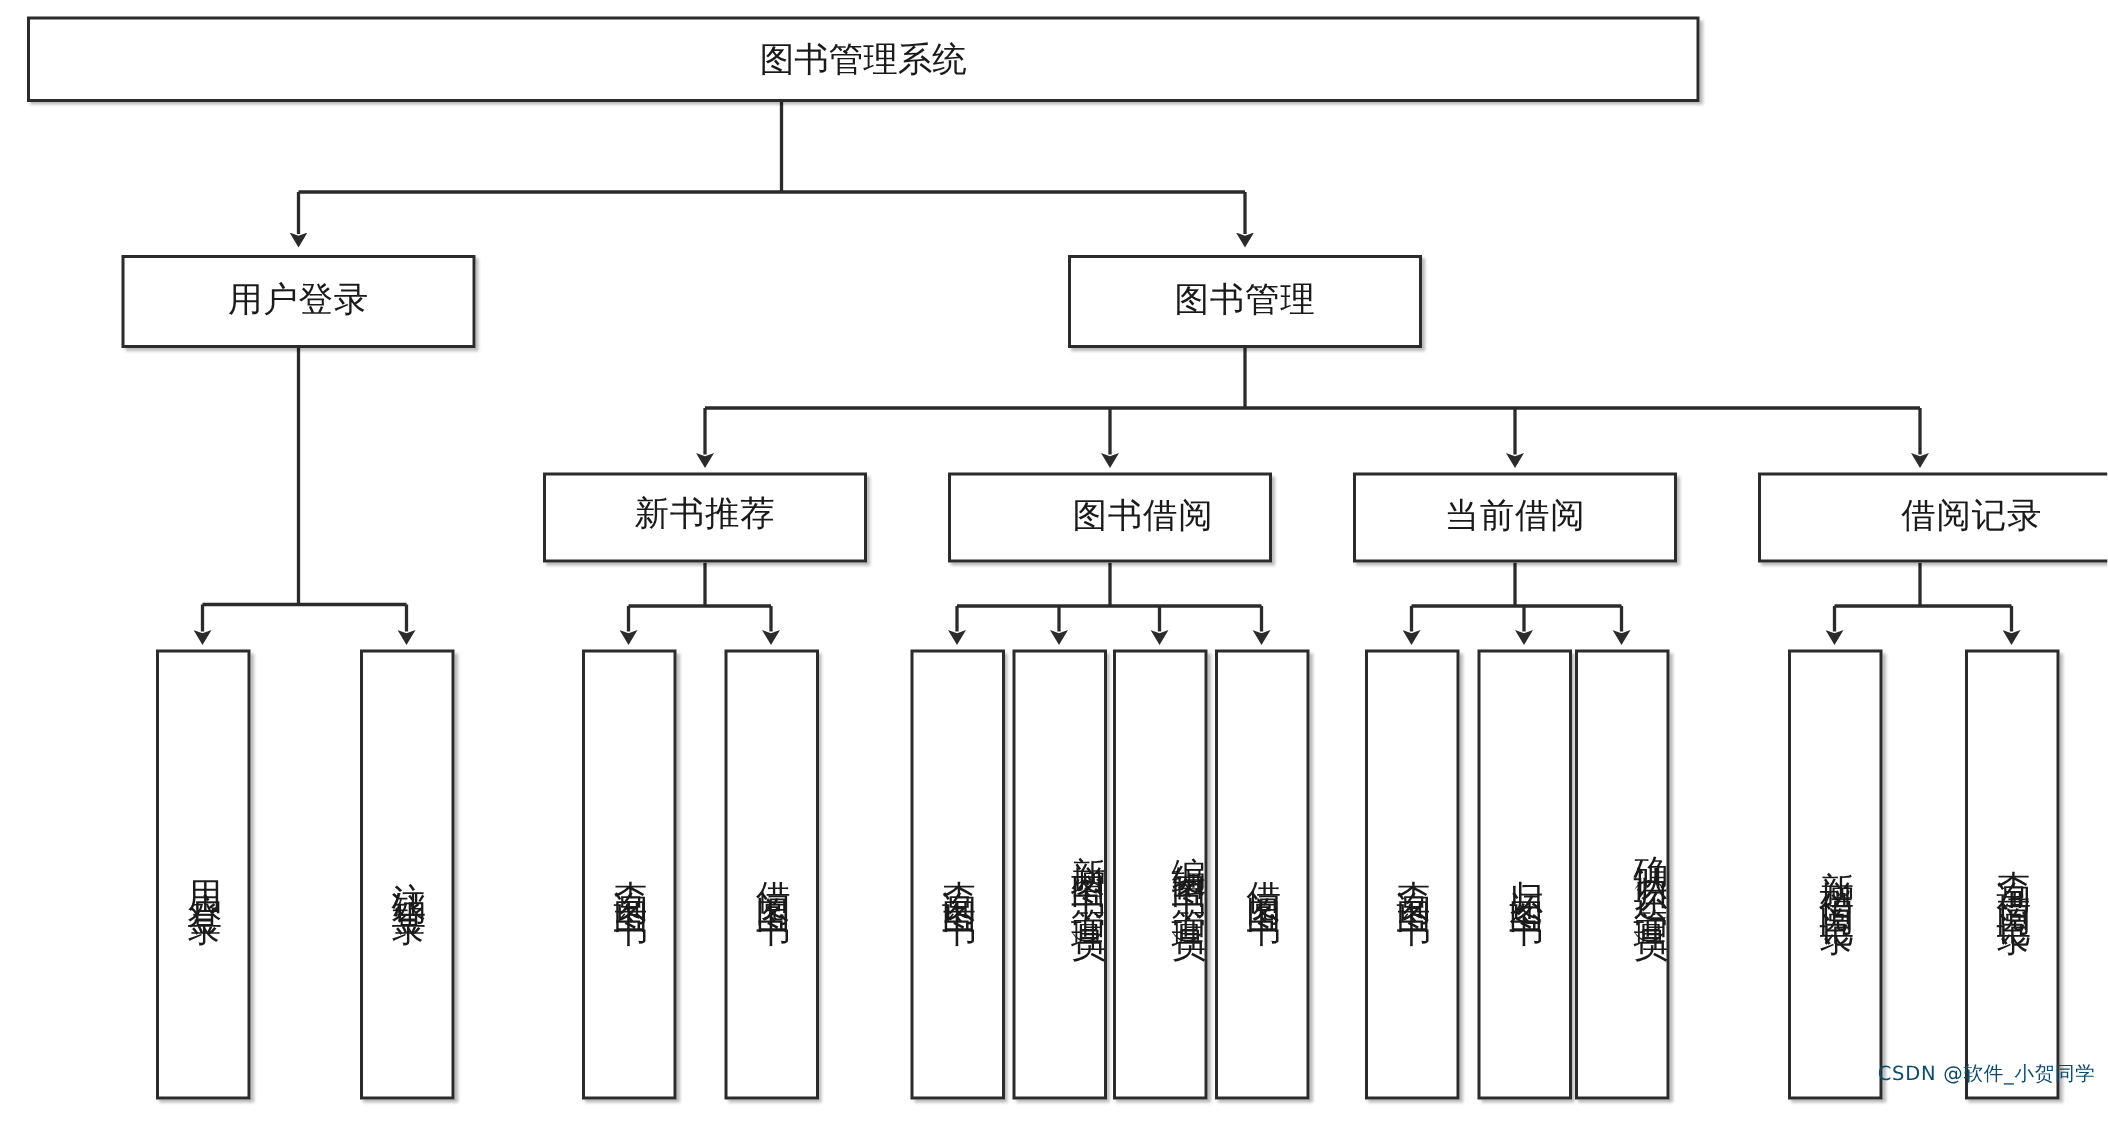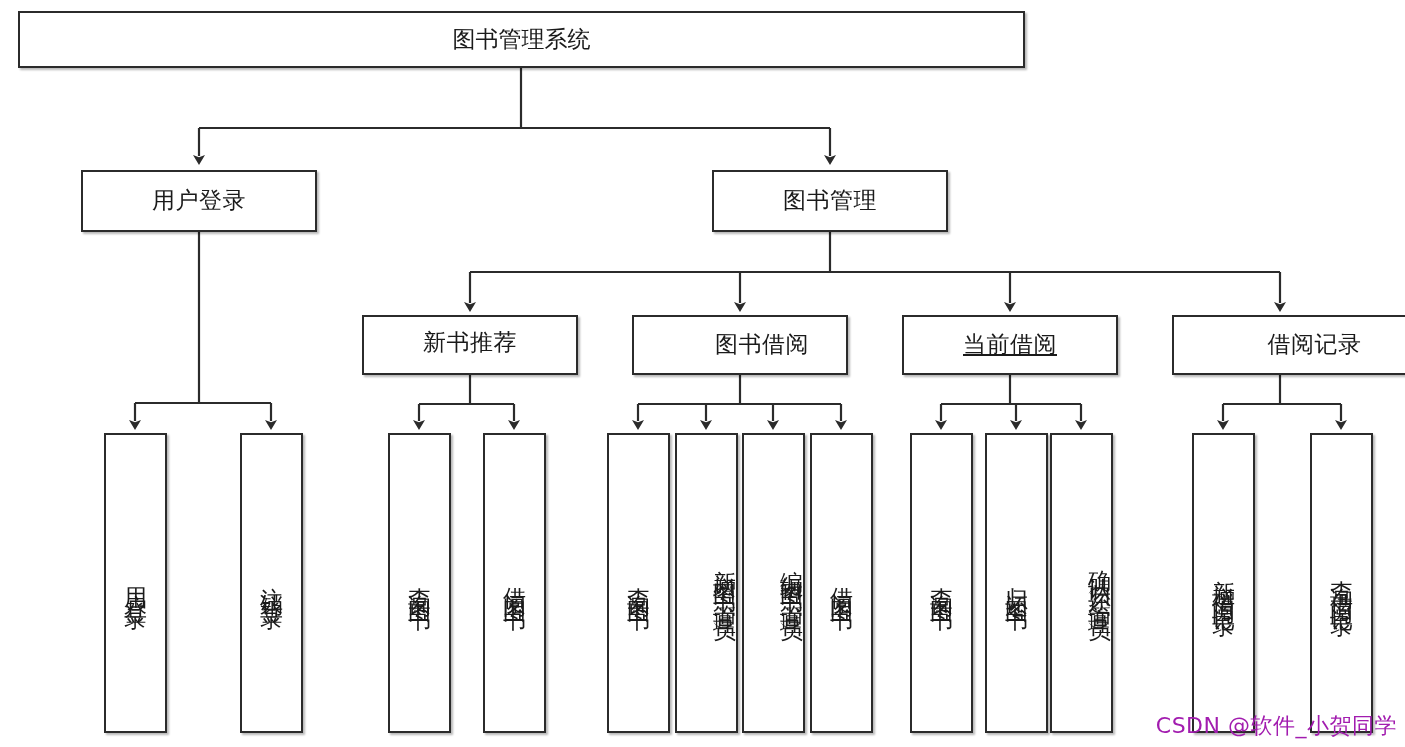--- a/index.html
+++ b/index.html
@@ -58,23 +58,23 @@
   }
   .node.vert.topalign {
     align-items: flex-start;
   }
   .node.vert.midalign {
     align-items: center;
   }
   .watermark {
     position: absolute;
     right: 8px;
-    bottom: 6px;
-    font-size: 22px;
-    color: #a21caf;
+    bottom: 22px;
+    font-size: 13px;
+    color: #0c4a6e;
     letter-spacing: 0.5px;
     z-index: 5;
     white-space: nowrap;
   }
 </style>
 </head>
 <body>
 
 <div id="canvas">
 
@@ -122,38 +122,38 @@
       <path d="M1016,404 L1016,421" marker-end="url(#arrow)"></path>
       <path d="M1081,404 L1081,421" marker-end="url(#arrow)"></path>
 
       <path d="M1280,375 L1280,404"></path>
       <path d="M1223,404 L1341,404"></path>
       <path d="M1223,404 L1223,421" marker-end="url(#arrow)"></path>
       <path d="M1341,404 L1341,421" marker-end="url(#arrow)"></path>
     </g>
   </svg>
 
-  <div class="node root" style="left: 18px; top: 11px; width: 1007px; height: 57px;">
+  <div class="node root" style="left: 18px; top: 11px; width: 1115px; height: 57px;">
     <span>图书管理系统</span>
   </div>
 
   <div class="node horiz" style="left: 81px; top: 170px; width: 236px; height: 62px;">
     <span>用户登录</span>
   </div>
   <div class="node horiz" style="left: 712px; top: 170px; width: 236px; height: 62px; align-items: center;">
     <span>图书管理</span>
   </div>
 
   <div class="node horiz" style="left: 362px; top: 315px; width: 216px; height: 60px; font-family: Liberation Mono, monospace;">
     <span>新书推荐</span>
   </div>
   <div class="node horiz" style="left: 632px; top: 315px; width: 216px; height: 60px; padding-left: 44px;">
     <span>图书借阅</span>
   </div>
-  <div class="node horiz" style="left: 902px; top: 315px; width: 216px; height: 60px; text-decoration: underline;">
+  <div class="node horiz" style="left: 902px; top: 315px; width: 216px; height: 60px;">
     <span>当前借阅</span>
   </div>
   <div class="node horiz" style="left: 1172px; top: 315px; width: 249px; height: 60px; padding-left: 36px;">
     <span>借阅记录</span>
   </div>
 
   <div class="node vert midalign" style="left: 104px; top: 433px; width: 63px; height: 300px;">
     <span>用户登录</span>
   </div>
   <div class="node vert midalign" style="left: 240px; top: 433px; width: 63px; height: 300px;">

